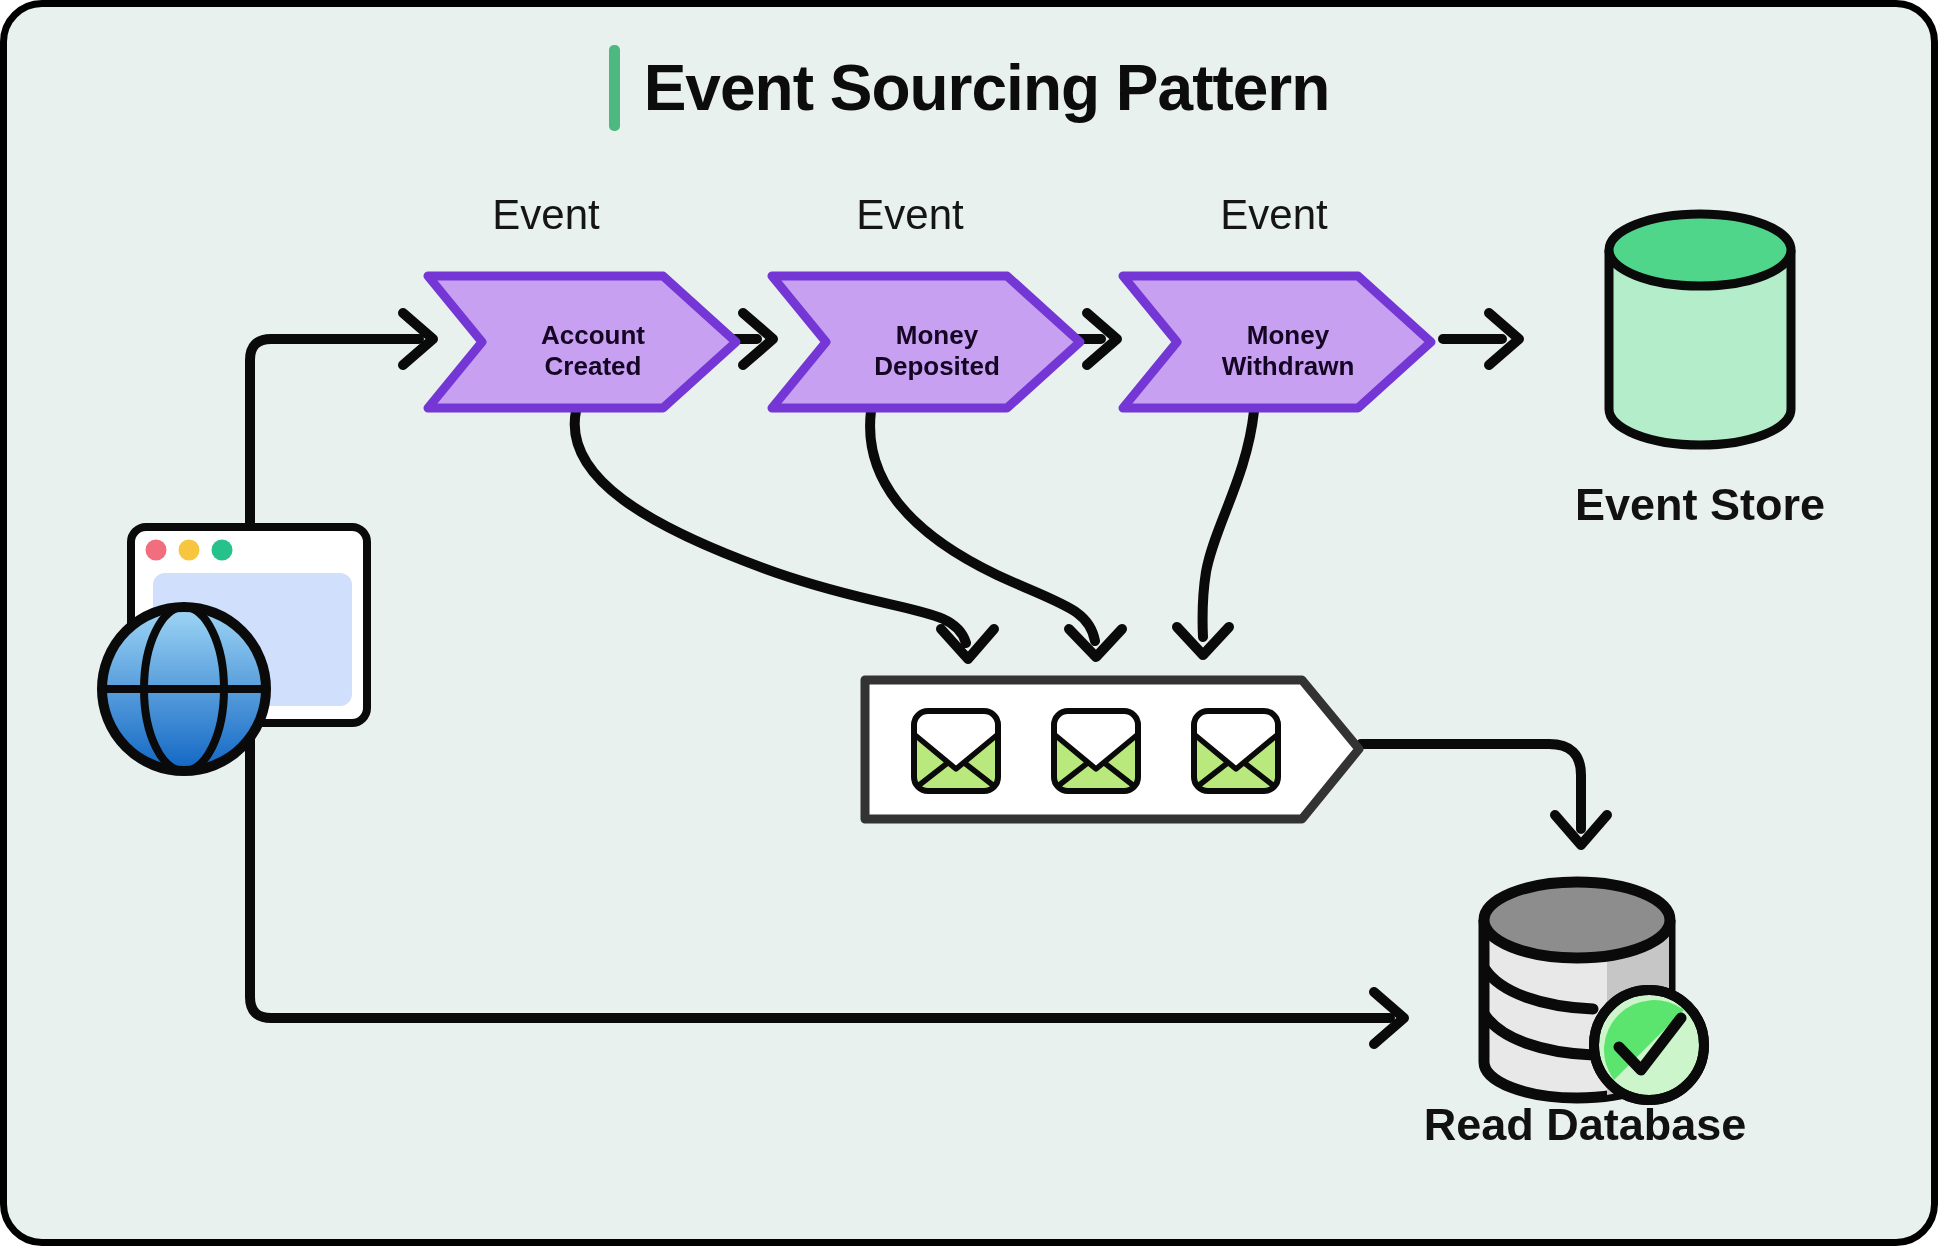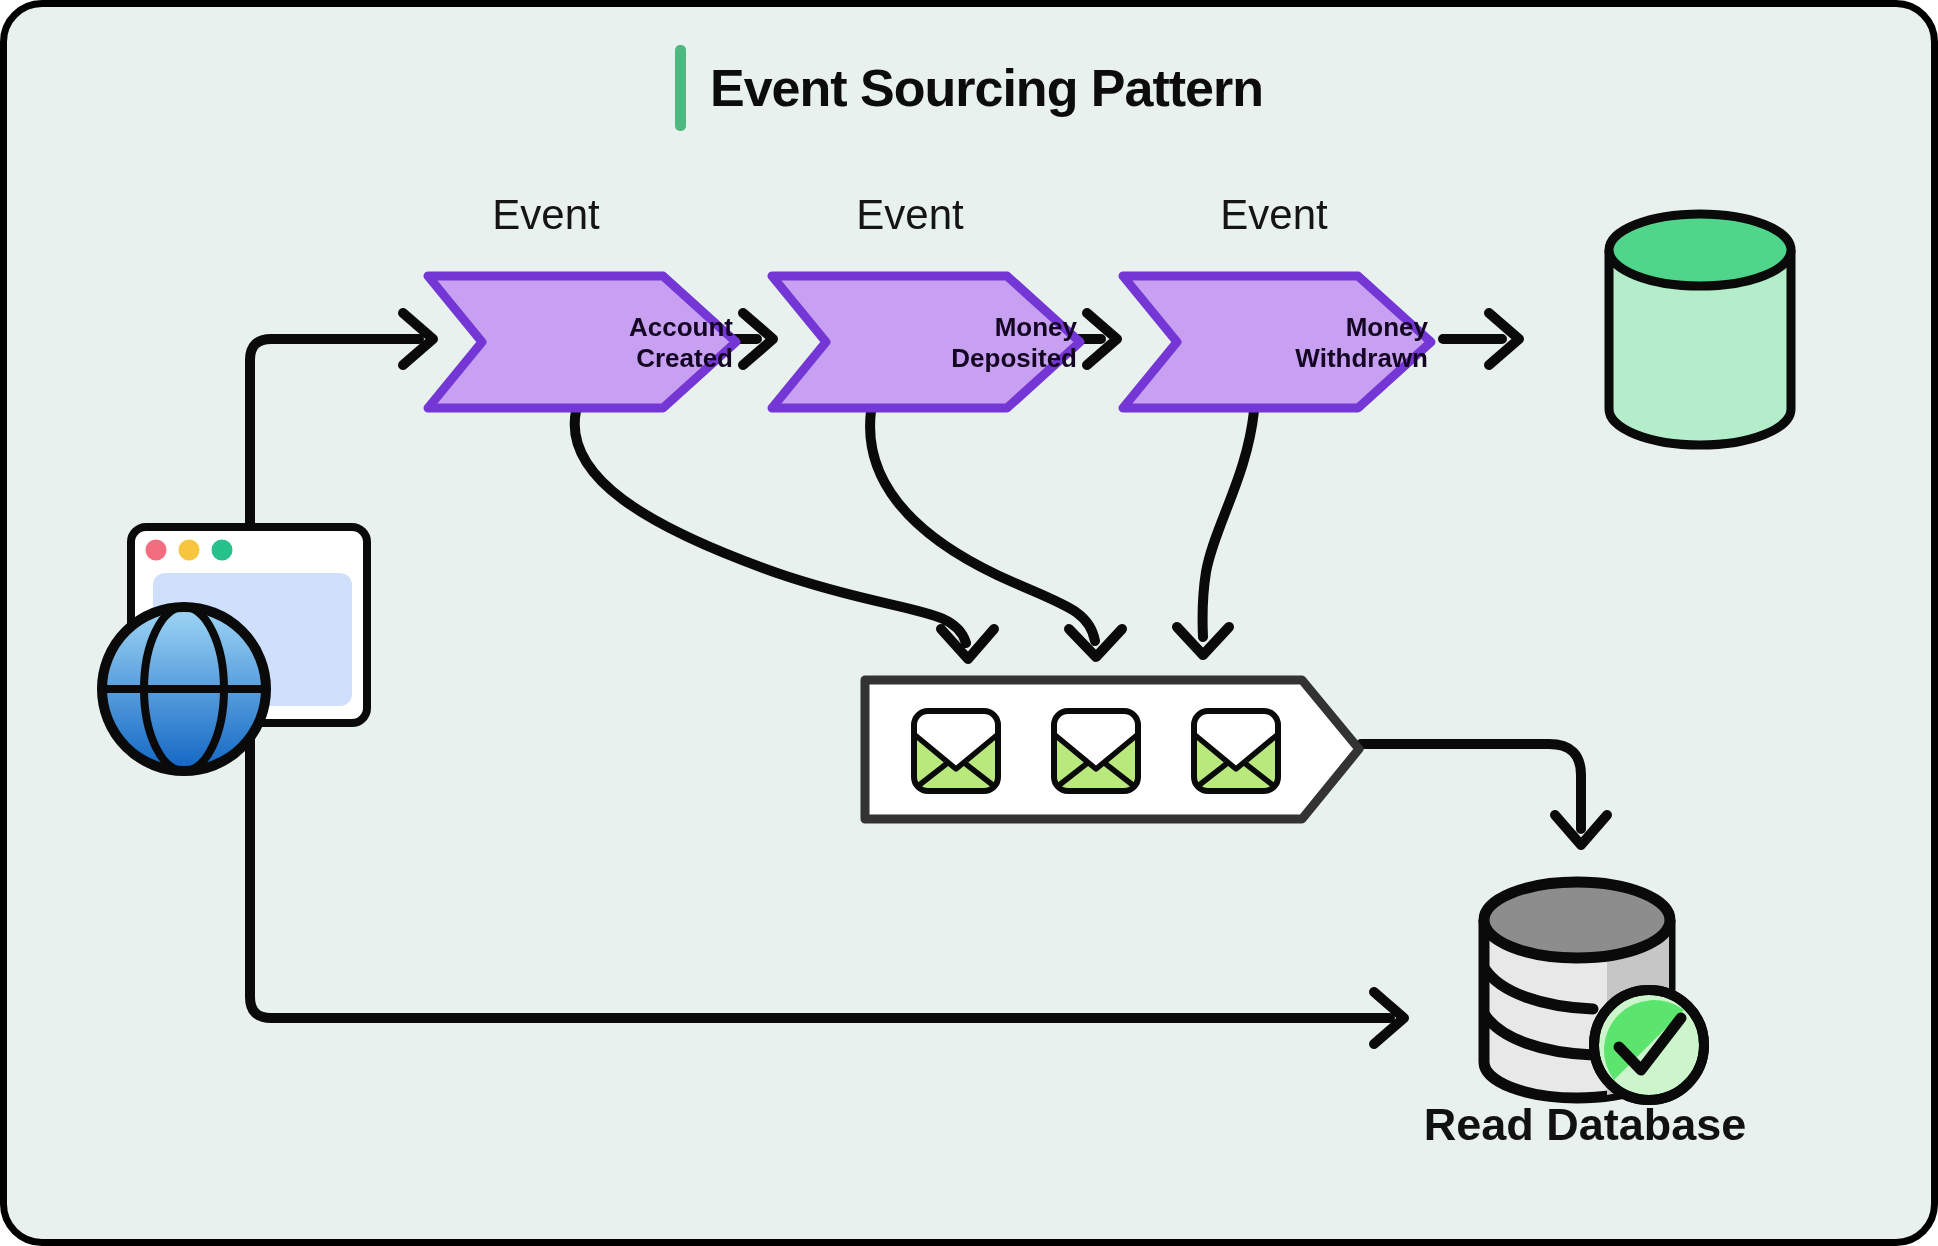--- a/index.html
+++ b/index.html
@@ -11,27 +11,27 @@
     background:var(--canvas-bg,#e8f1ed);
     border:7px solid #000;border-radius:42px;
   }
   .layer{position:absolute;inset:0;pointer-events:none;}
   svg{display:block;}
   .abs{position:absolute;}
 
   
   .title-row{position:absolute;left:0;top:38px;width:100%;display:flex;justify-content:center;align-items:center;gap:24px;}
   .title-bar{width:11px;height:86px;border-radius:5px;background:var(--accent-green,#4db87f);}
-  .title-text{font-size:52px;font-weight:800;letter-spacing:-1px;color:#0c0c0c;line-height:1;}
+  .title-text{font-size:64px;font-weight:800;letter-spacing:-1px;color:#0c0c0c;line-height:1;}
 
   
   .event-label{position:absolute;transform:translateX(-50%);font-size:42px;font-weight:500;color:#151515;white-space:nowrap;text-align:center;}
   .chev-label{
-    position:absolute;transform:translate(-50%,-50%);width:280px;text-align:right;
-    font-size:26px;font-weight:600;color:#140522;line-height:1.2;white-space:pre-line;
+    position:absolute;transform:translate(-50%,-50%);width:280px;text-align:center;
+    font-size:26px;font-weight:600;color:#140522;line-height:1.2;white-space:pre-line;margin-top:8px;
   }
   .caption{position:absolute;transform:translateX(-50%);font-size:45px;font-weight:600;color:#111;white-space:nowrap;}
 
   
   .ink-stroke{stroke:var(--ink,#0a0a0a);fill:none;stroke-linecap:round;stroke-linejoin:round;}
   .connector{stroke-width:10px;}
   .chev-shape{fill:var(--chevron-fill,#c7a0f2);stroke:var(--chevron-stroke,#7436d4);stroke-width:9px;stroke-linejoin:round;}
   .store-body{fill:var(--store-body,#b3edca);stroke:var(--ink,#0a0a0a);stroke-width:9px;stroke-linejoin:round;}
   .store-top{fill:var(--store-top,#50d68a);stroke:var(--ink,#0a0a0a);stroke-width:9px;}
   .queue-shape{fill:#ffffff;stroke:var(--queue-stroke,#333333);stroke-width:9px;stroke-linejoin:round;}
@@ -101,20 +101,21 @@
 Created</div>
     <div class="chev-label" style="left:930px;top:336px;">Money
 Deposited</div>
     <div class="chev-label" style="left:1281px;top:336px;">Money
 Withdrawn</div>
 
     <svg class="abs" style="left:1593px;top:150px;" width="200" height="300" viewBox="0 0 200 300">
       <path class="store-body" d="M 9 93 V 252 A 91 36 0 0 0 191 252 V 93"></path>
       <ellipse class="store-top" cx="100" cy="93" rx="91" ry="36"></ellipse>
     </svg>
+    <div class="caption" style="left:1693px;top:472px;">Event Store</div>
 
     <svg class="abs" style="left:90px;top:510px;" width="290" height="270" viewBox="0 0 290 270">
       <defs>
         <linearGradient id="globeGrad" x1="0" y1="0" x2="0" y2="1">
           <stop offset="0" style="stop-color:var(--globe-light,#9fd6f5)"></stop>
           <stop offset="1" style="stop-color:var(--globe-dark,#1166c4)"></stop>
         </linearGradient>
       </defs>
       <rect class="win-frame" x="34" y="10" width="236" height="196" rx="15"></rect>
       <circle class="dot-red" cx="59" cy="33" r="10.5"></circle>

